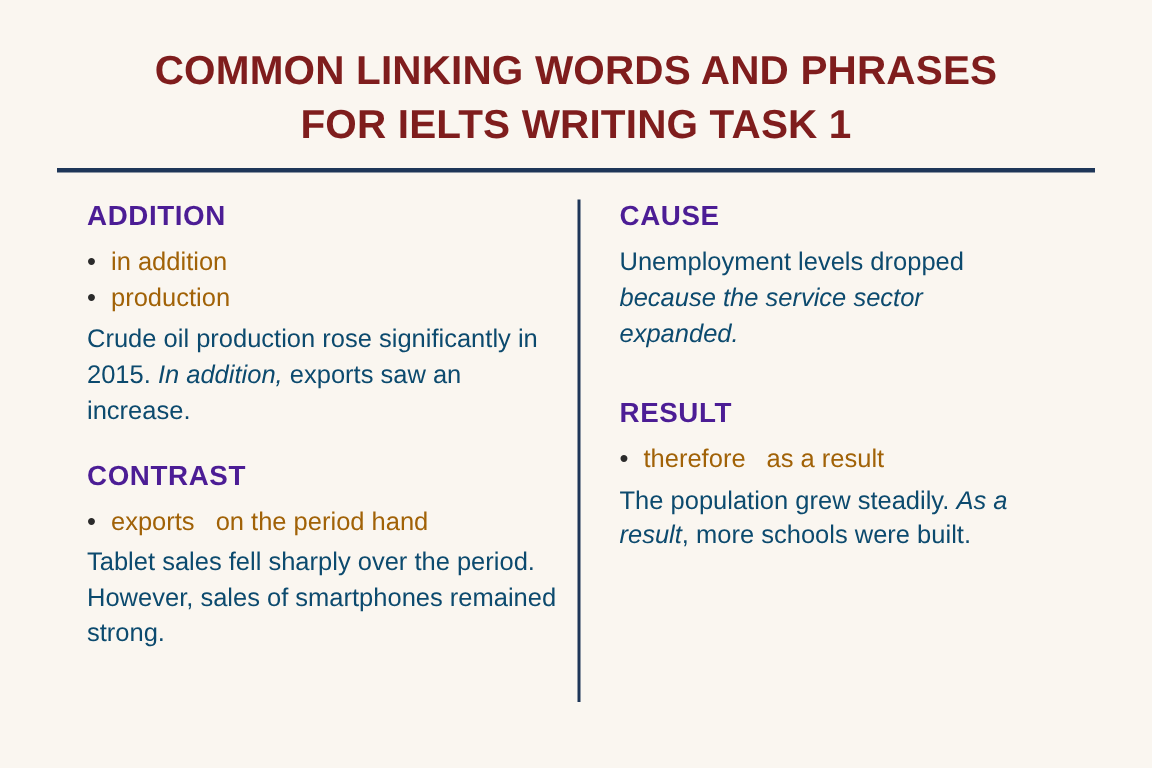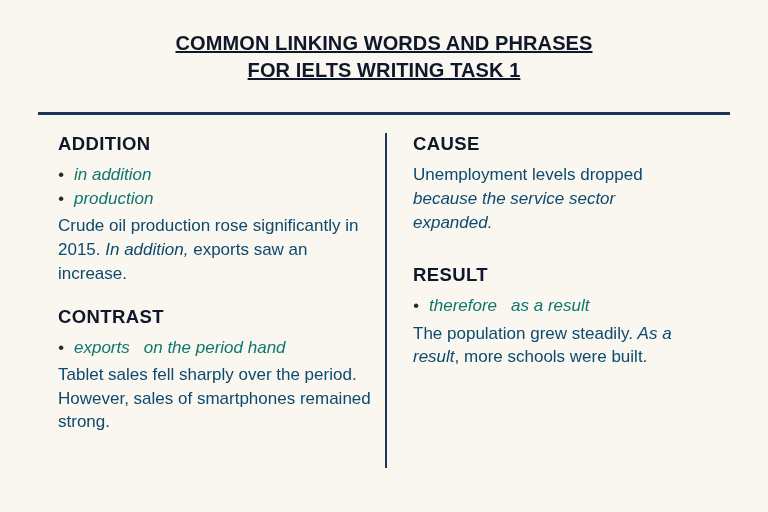--- a/index.html
+++ b/index.html
@@ -19,28 +19,27 @@
     height: 512px;
     box-sizing: border-box;
   }
 
   
   .title-block {
     padding: 30px 40px 0 40px;
     text-align: center;
   }
   .title-line {
-    color: #0f172a;
+    color: #7f1d1d;
     font-weight: bold;
-    font-size: 20px;
+    font-size: 27px;
     line-height: 1.33;
     letter-spacing: 0.1px;
     text-transform: uppercase;
     white-space: nowrap;
-    text-decoration: underline;
   }
 
   .title-rule {
     position: absolute;
     left: 38px;
     top: 112px;
     width: 692px;
     height: 3px;
     background: #1e3658;
   }
@@ -78,35 +77,34 @@
   }
 
   
   .section {
     margin-bottom: 20px;
   }
   .section.gap-lg {
     margin-bottom: 30px;
   }
   .section-heading {
-    color: #0f172a;
+    color: #4c1d95;
     font-weight: bold;
     font-size: 18.5px;
     letter-spacing: 0.4px;
     text-transform: uppercase;
     margin: 0 0 8px 0;
   }
   .bullet-line {
     display: block;
-    color: #0f766e;
+    color: #a16207;
     font-size: 17px;
     line-height: 1.42;
     margin: 0;
     white-space: nowrap;
-    font-style: italic;
   }
   .bullet-dot {
     display: inline-block;
     width: 16px;
     color: #2b2b2b;
   }
   .bullet-dot::before {
     content: "\2022";
   }
   .phrase-gap {

